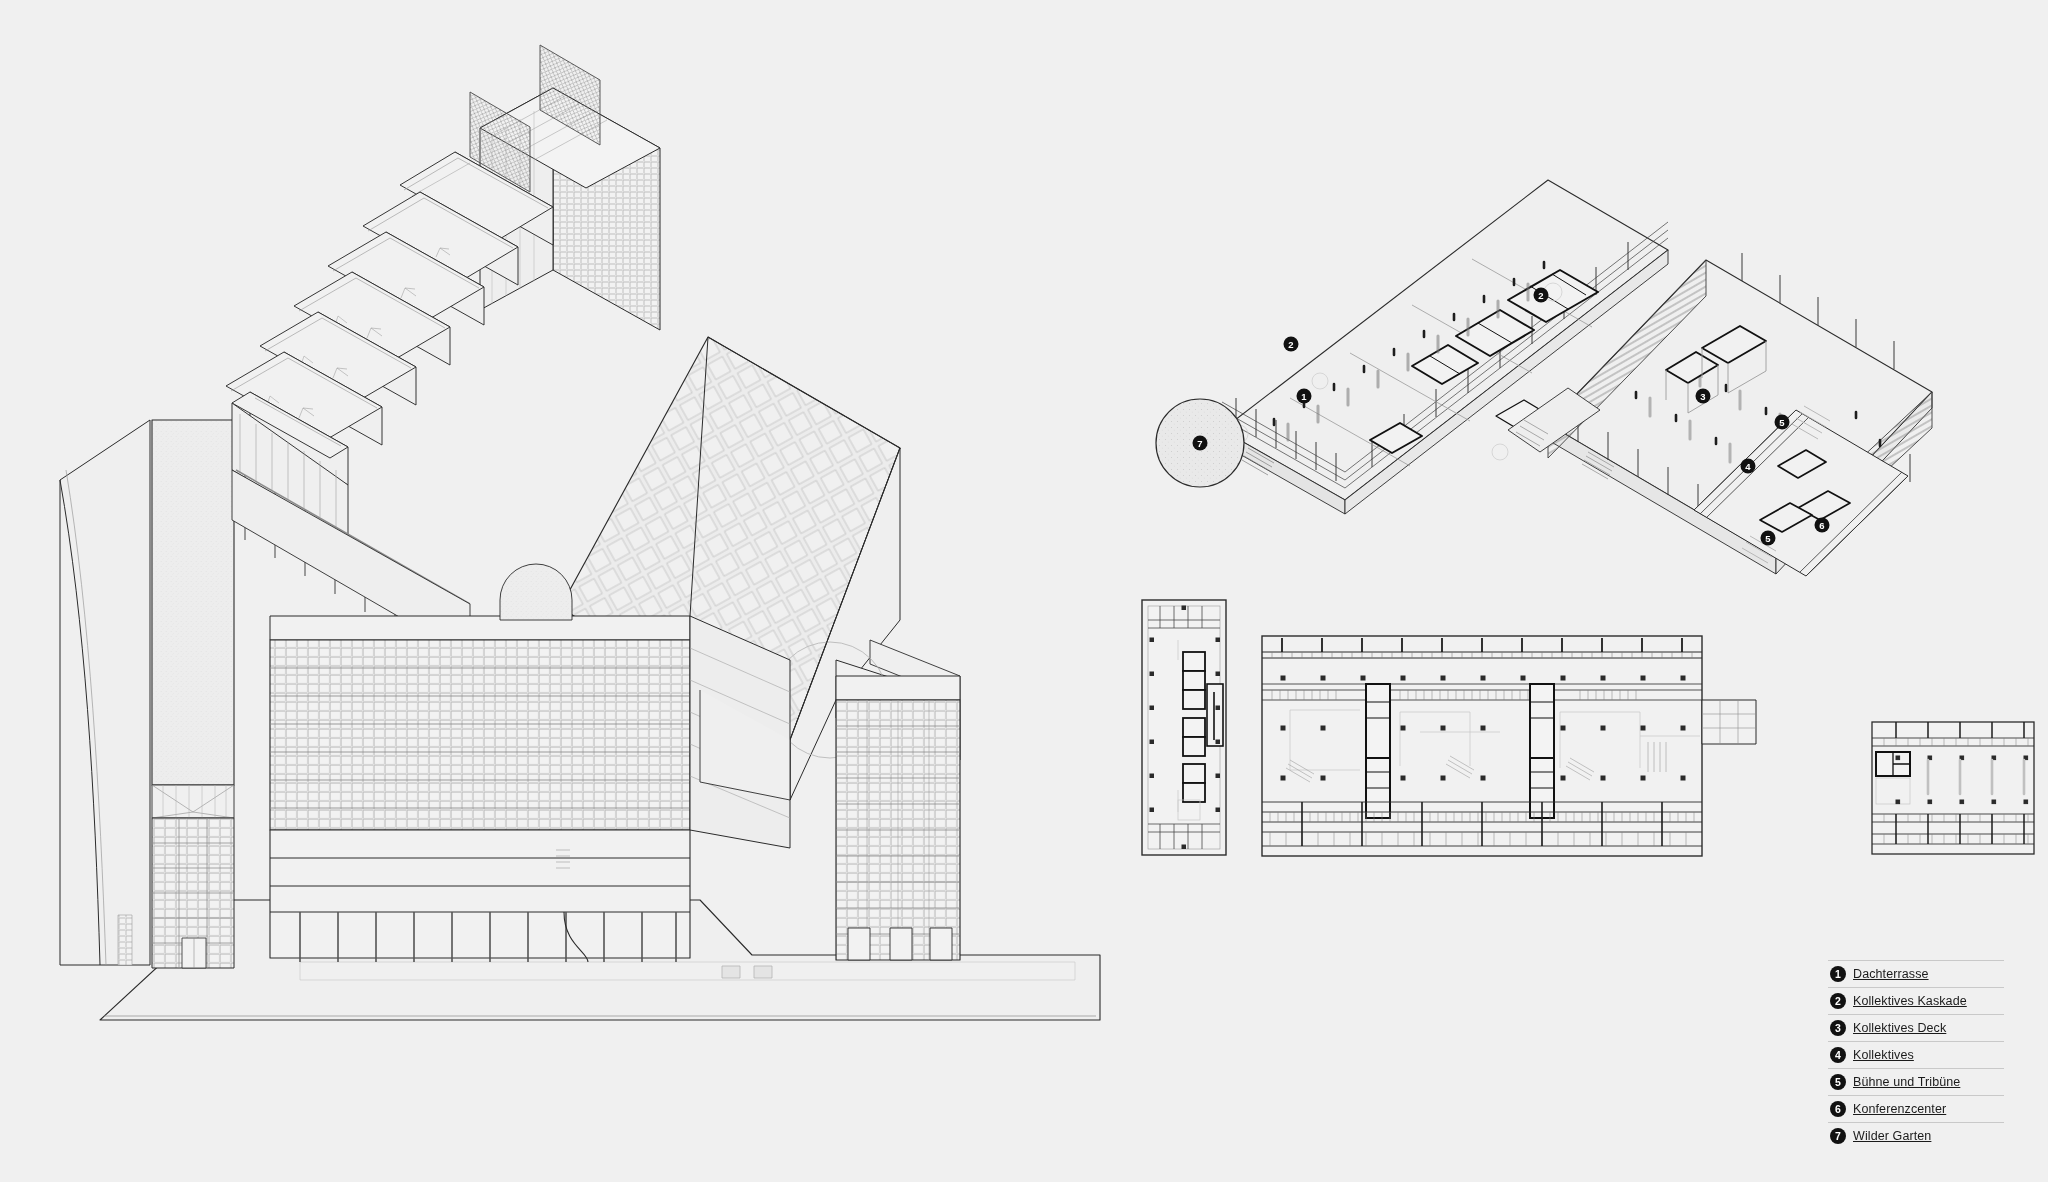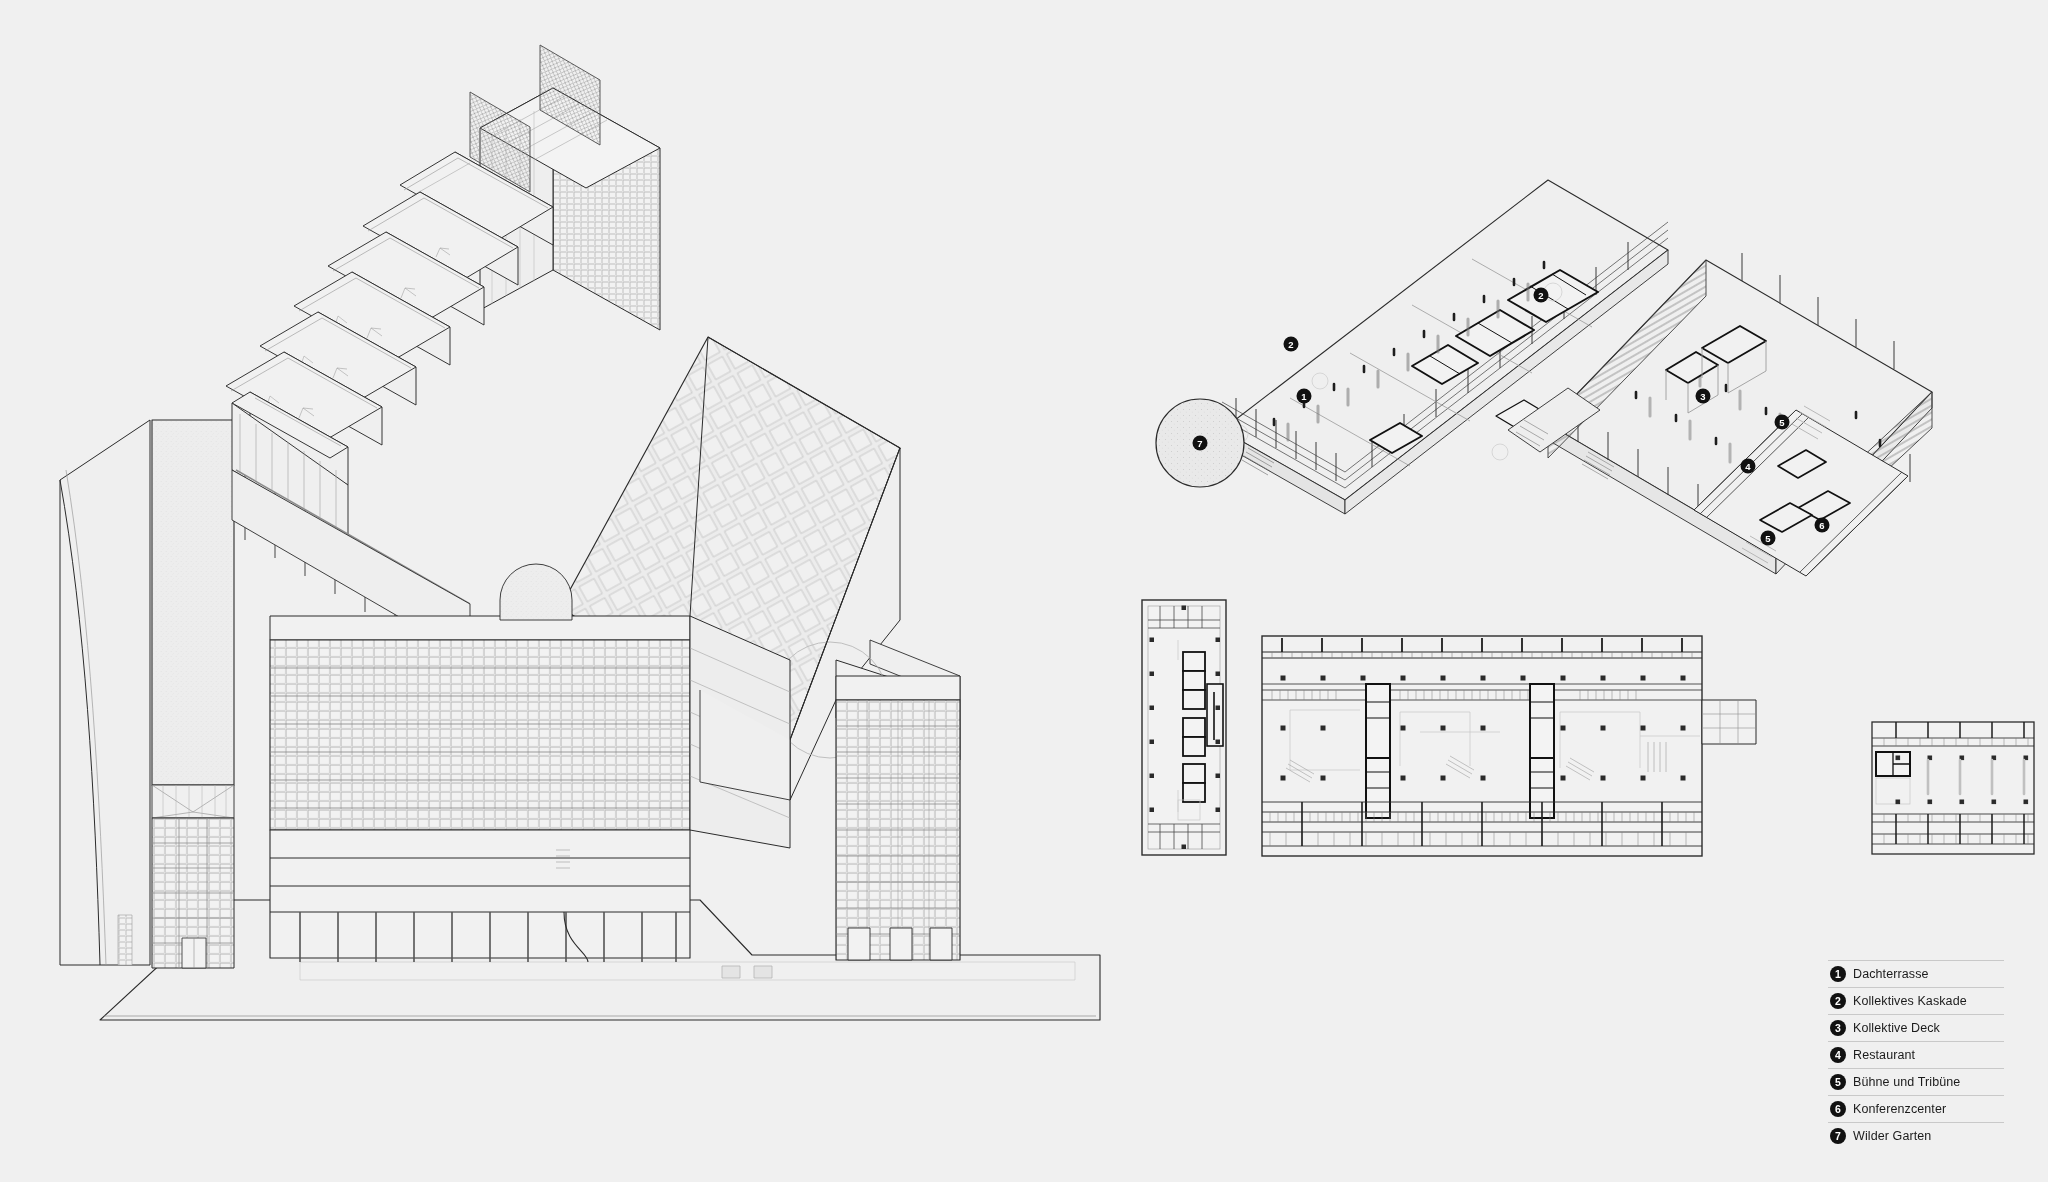--- a/index.html
+++ b/index.html
@@ -34,20 +34,21 @@
     font-size:10.5px;font-weight:bold;
     display:flex;align-items:center;justify-content:center;
     flex:0 0 16px;
     line-height:1;
     font-family:"Liberation Sans",sans-serif;
   }
   .legend-label{
     font-size:12.5px;color:#1b1b1b;
     white-space:nowrap;
     letter-spacing:.1px;
+    text-decoration:underline;
   }
   
   .marker{
     position:absolute;
     width:15px;height:15px;border-radius:50%;
     background:#111;color:#fff;
     font-size:9.5px;font-weight:bold;
     display:flex;align-items:center;justify-content:center;
     line-height:1;
     font-family:"Liberation Sans",sans-serif;
@@ -703,26 +704,26 @@
     <span class="legend-label">Dachterrasse</span>
   </div>
 
   <div class="legend-row">
     <span class="legend-badge">2</span>
     <span class="legend-label">Kollektives Kaskade</span>
   </div>
 
   <div class="legend-row">
     <span class="legend-badge">3</span>
-    <span class="legend-label">Kollektive Deck</span>
+    <span class="legend-label">Kollektives Deck</span>
   </div>
 
   <div class="legend-row">
     <span class="legend-badge">4</span>
-    <span class="legend-label">Restaurant</span>
+    <span class="legend-label">Kollektives</span>
   </div>
 
   <div class="legend-row">
     <span class="legend-badge">5</span>
     <span class="legend-label">Bühne und Tribüne</span>
   </div>
 
   <div class="legend-row">
     <span class="legend-badge">6</span>
     <span class="legend-label">Konferenzcenter</span>

